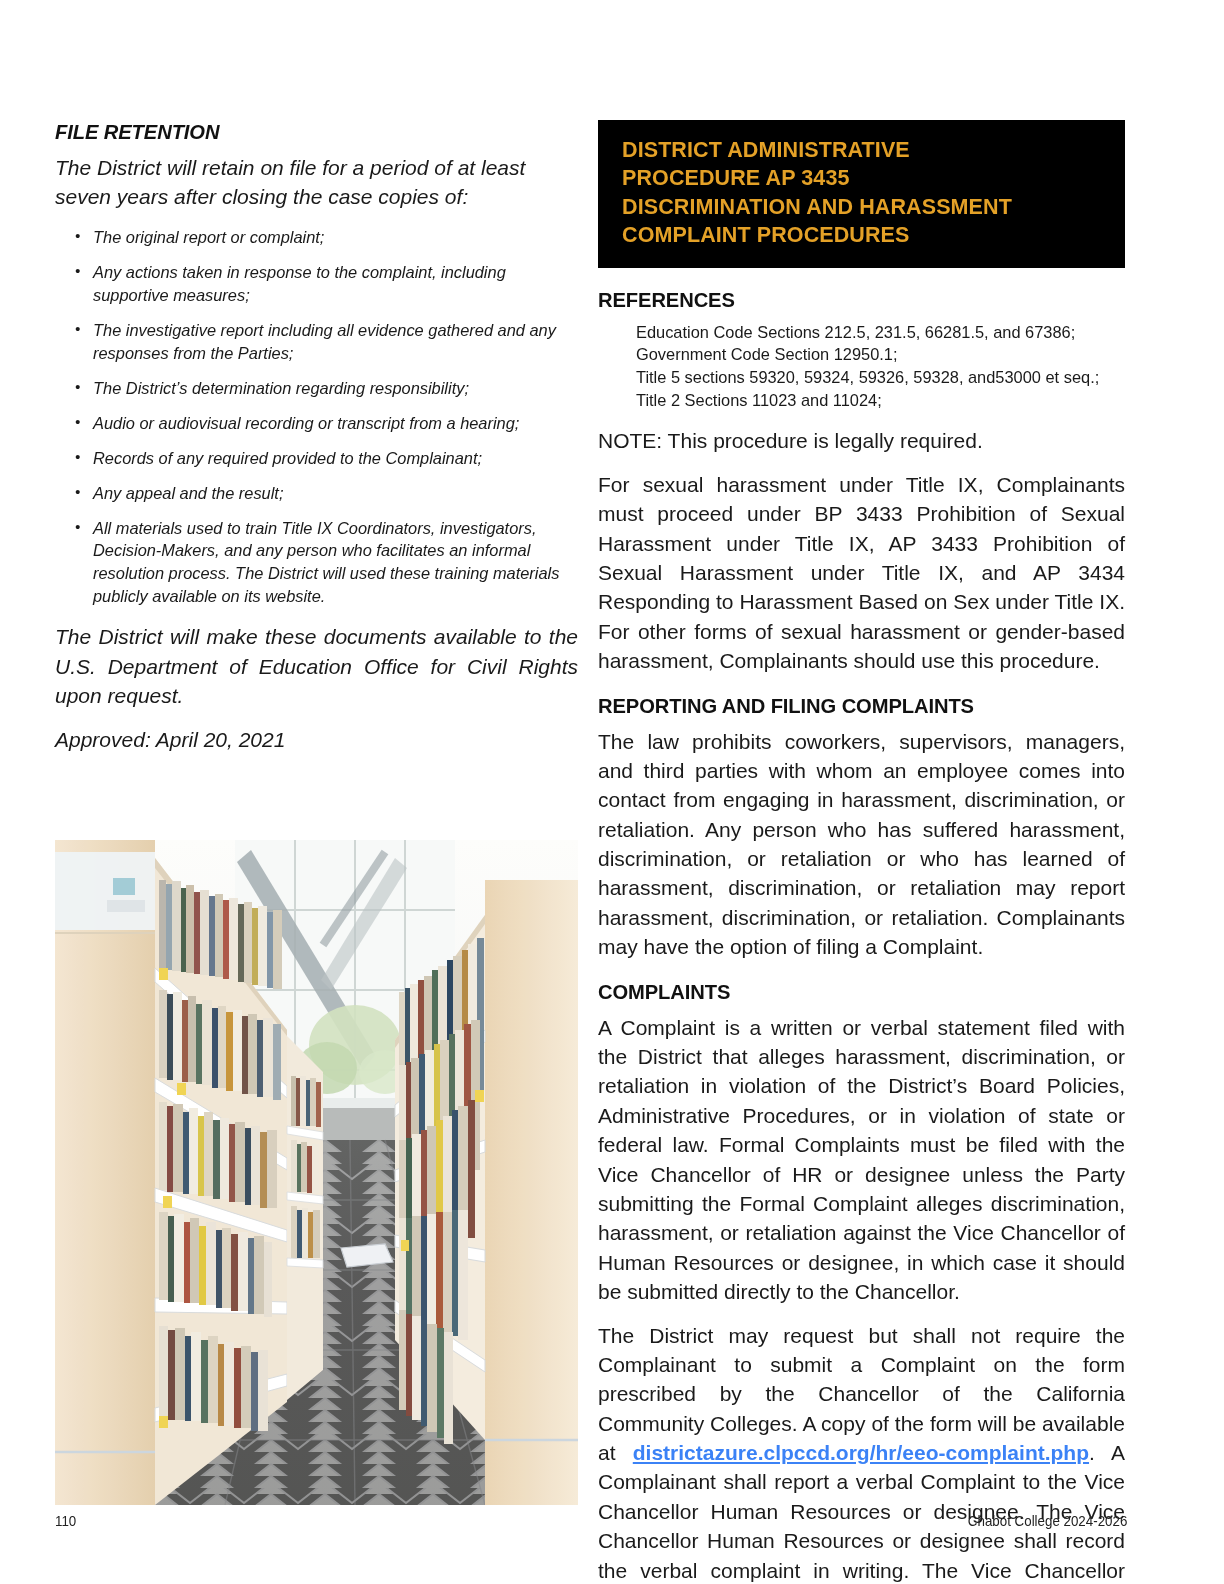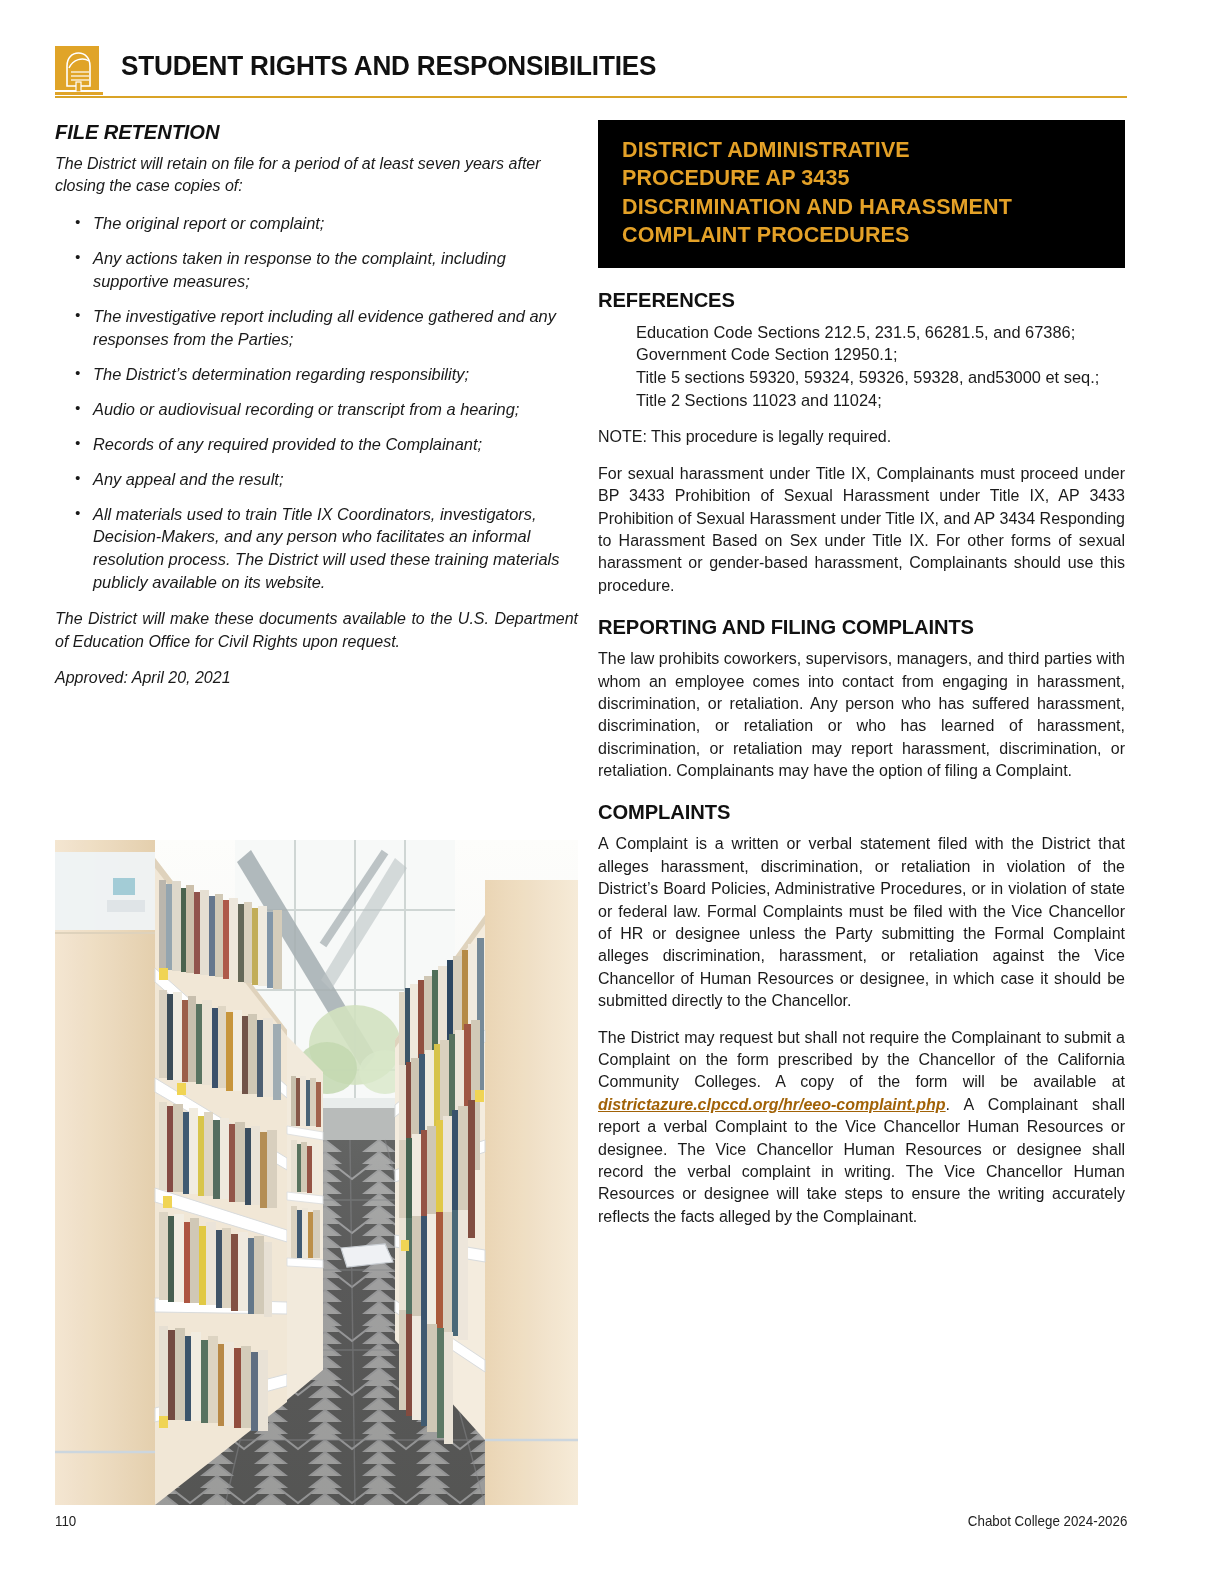--- a/index.html
+++ b/index.html
@@ -80,21 +80,21 @@
     letter-spacing: -0.1px;
     color: #111111;
     transform: scaleX(0.96);
     transform-origin: left center;
   }
   .col-right h2.section-head {
     margin-top: 18px;
   }
 
   p.body {
-    font-size: 16px;
+    font-size: 21px;
     line-height: 1.40;
     margin: 0 0 14px 0;
     color: #1a1a1a;
   }
   p.just { text-align: justify; }
 
   ul.bullets {
     list-style: none;
     margin: 12px 0 14px 0;
     padding: 0;
@@ -137,24 +137,23 @@
     padding-left: 38px;
   }
   .ref-list .ref-line {
     font-size: 16.4px;
     line-height: 1.40;
     color: #1a1a1a;
     white-space: nowrap;
   }
 
   a.doc-link {
-    color: #a16207;
+    color: #3b82f6;
     font-weight: bold;
     text-decoration: underline;
-    font-style: italic;
   }
 
   
   .photo {
     position: absolute;
     left: 55px;
     top: 840px;
     width: 523px;
     height: 665px;
     overflow: hidden;
@@ -181,37 +180,20 @@
     white-space: nowrap;
     transform: scaleX(0.92);
     transform-origin: right center;
   }
 </style>
 </head>
 <body>
 
 <div class="page">
 
-  <div class="page-header">
-    <span class="logo-mark">
-      <svg width="48" height="52" viewBox="0 0 48 52" xmlns="http://www.w3.org/2000/svg">
-        <rect x="0" y="0" width="44" height="44" fill="#E0A428"></rect>
-        <path d="M8 42 L8 18 C8 9 15 3 23 3 C31 3 38 9 38 18 L38 42 Z" fill="#E0A428"></path>
-        <path d="M12 40 L12 20 C12 12 17 7 23.5 7 C30 7 35 12 35 20 L35 40 Z" fill="none" stroke="#ffffff" stroke-width="1.6"></path>
-        <path d="M14 22 C18 13 28 11 34 15" fill="none" stroke="#ffffff" stroke-width="1.4"></path>
-        <line x1="16" y1="26" x2="34" y2="26" stroke="#ffffff" stroke-width="1.2"></line>
-        <line x1="16" y1="30" x2="34" y2="30" stroke="#ffffff" stroke-width="1.2"></line>
-        <line x1="16" y1="34" x2="34" y2="34" stroke="#ffffff" stroke-width="1.2"></line>
-        <rect x="21" y="36" width="5" height="10" fill="#E0A428" stroke="#ffffff" stroke-width="1.2"></rect>
-        <rect x="0" y="46" width="48" height="3" fill="#E0A428"></rect>
-      </svg>
-    </span>
-    <div class="header-title">STUDENT RIGHTS AND RESPONSIBILITIES</div>
-    <div class="header-rule"></div>
-  </div>
 
   <div class="col-left">
     <h2 class="section-head">FILE RETENTION</h2>
     <p class="body">The District will retain on file for a period of at least seven years after closing the case copies of:</p>
 
     <ul class="bullets">
       <li>The original report or complaint;</li>
       <li>Any actions taken in response to the complaint, including supportive measures;</li>
       <li>The investigative report including all evidence gathered and any responses from the Parties;</li>
       <li>The District’s determination regarding responsibility;</li>

